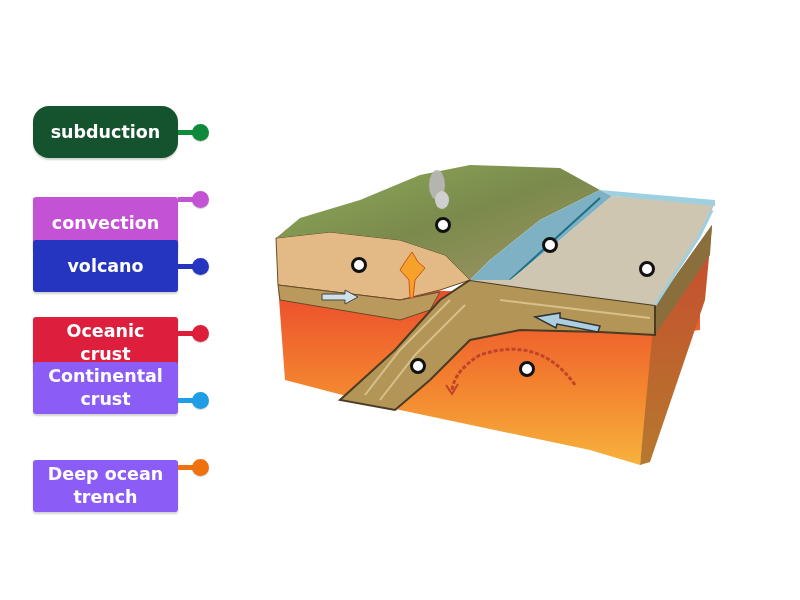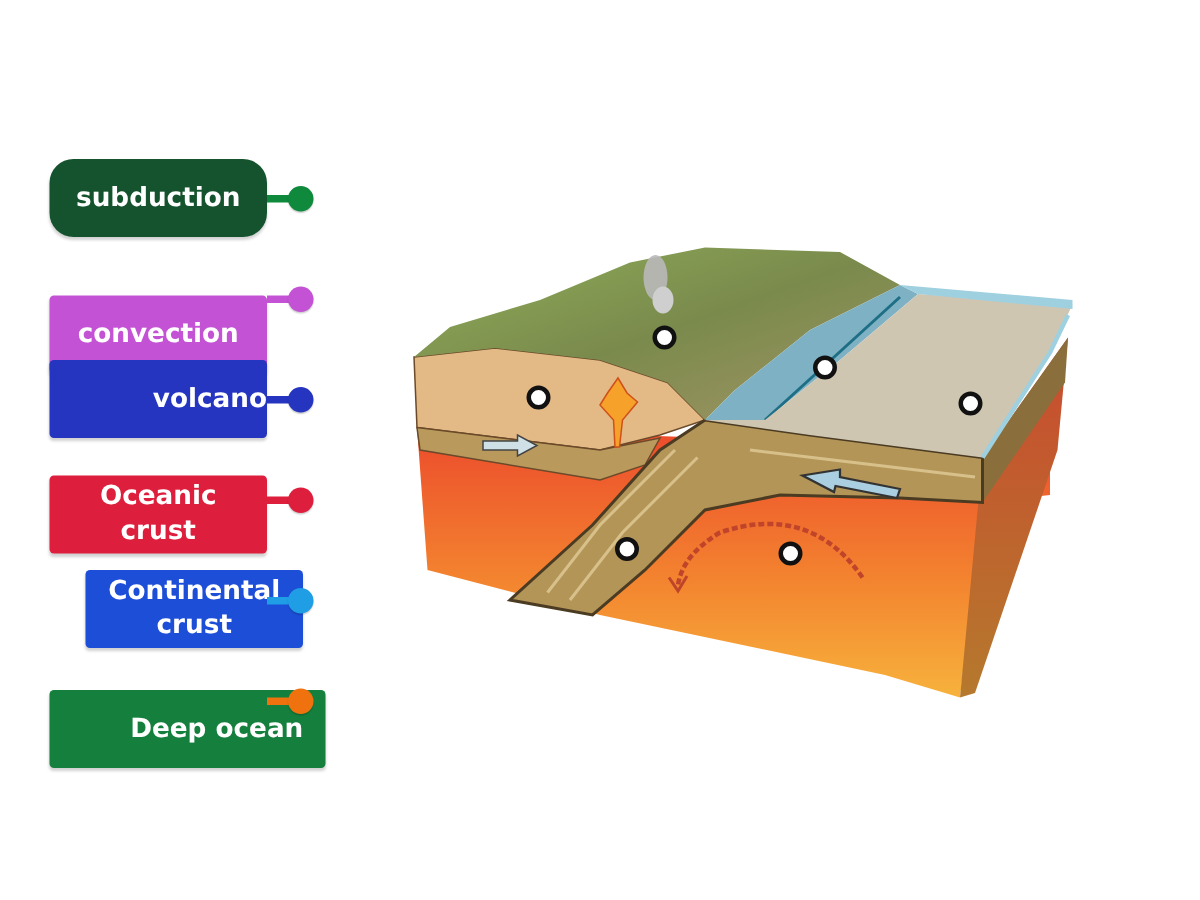--- a/index.html
+++ b/index.html
@@ -41,49 +41,50 @@
   <div class="pin" id="pin-0" style="top: 124px; background: rgb(15, 138, 60);"></div>
 
   <div class="label" id="lbl-1" style="top: 173px; background: rgb(196, 82, 212); margin-top: 24px;">
     <div>
         <span>convection</span>
       </div>
   </div>
   <div class="connector" id="con-1" style="top: 197px; background: rgb(196, 82, 212);"></div>
   <div class="pin" id="pin-1" style="top: 191px; background: rgb(196, 82, 212);"></div>
 
-  <div class="label" id="lbl-2" style="top: 240px; background: rgb(37, 53, 192); justify-content: flex-end;">
+  <div class="label" id="lbl-2" style="top: 240px; background: rgb(37, 53, 192);">
     <div>
         <span>volcano</span>
       </div>
   </div>
   <div class="connector" id="con-2" style="top: 264px; background: rgb(37, 53, 192);"></div>
   <div class="pin" id="pin-2" style="top: 258px; background: rgb(37, 53, 192);"></div>
 
   <div class="label" id="lbl-3" style="top: 317px; background: rgb(221, 31, 61);">
     <div>
         <span>Oceanic</span>
         <span>crust</span>
       </div>
   </div>
   <div class="connector" id="con-3" style="top: 331px; background: rgb(221, 31, 61);"></div>
   <div class="pin" id="pin-3" style="top: 325px; background: rgb(221, 31, 61);"></div>
 
-  <div class="label" id="lbl-4" style="top: 380px; background: #1d4ed8; margin-left: 24px;">
+  <div class="label" id="lbl-4" style="top: 362px; background: #8b5cf6;">
     <div>
         <span>Continental</span>
         <span>crust</span>
       </div>
   </div>
   <div class="connector" id="con-4" style="top: 398px; background: rgb(31, 158, 230);"></div>
   <div class="pin" id="pin-4" style="top: 392px; background: rgb(31, 158, 230);"></div>
 
-  <div class="label" id="lbl-5" style="top: 460px; background: #15803d; padding-left: 39px;">
+  <div class="label" id="lbl-5" style="top: 460px; background: #8b5cf6;">
     <div>
         <span>Deep ocean</span>
+        <span>trench</span>
       </div>
   </div>
   <div class="connector" id="con-5" style="top: 465px; background: rgb(240, 114, 15);"></div>
   <div class="pin" id="pin-5" style="top: 459px; background: rgb(240, 114, 15);"></div>
 </div>
 
 <svg id="diagram" width="460" height="320" viewBox="268 160 460 320">
   <defs>
     <linearGradient id="mantle" x1="0" y1="0" x2="0" y2="1">
       <stop offset="0" stop-color="#ec4a2c"></stop>

